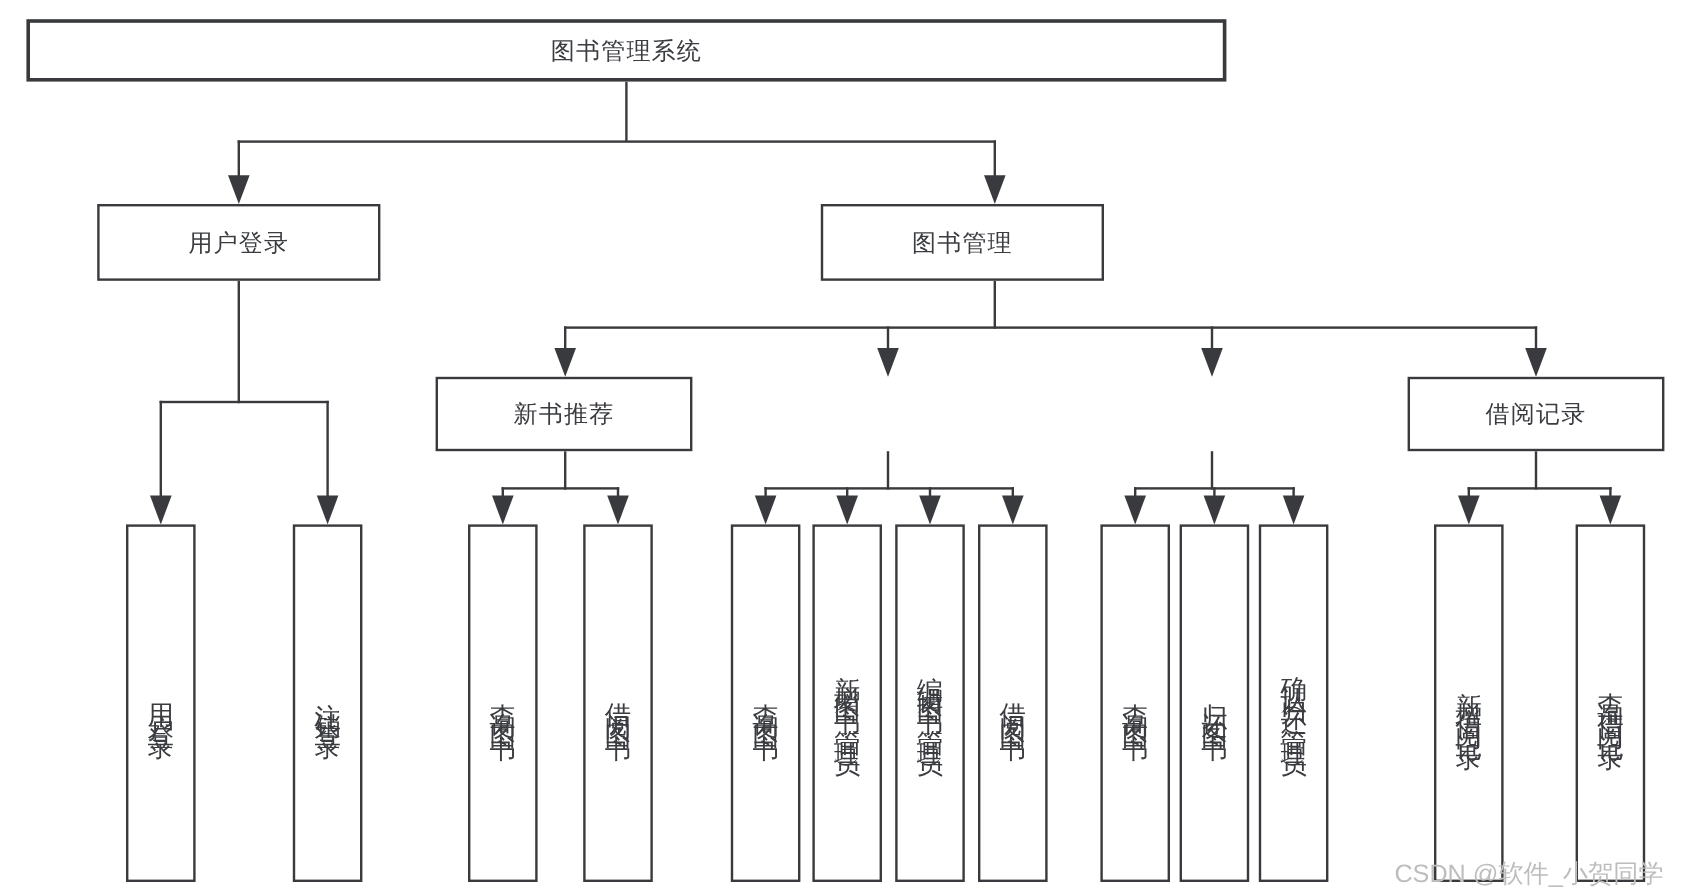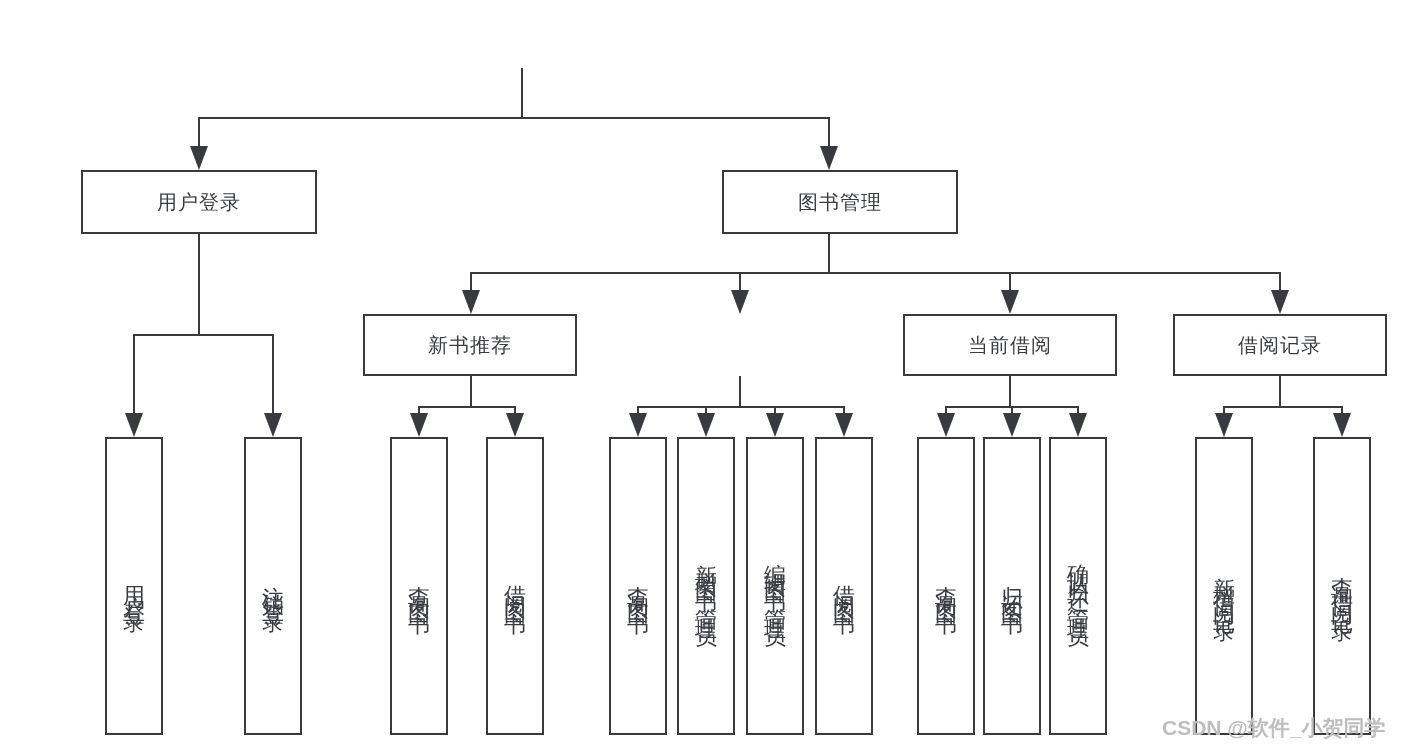--- a/index.html
+++ b/index.html
@@ -25,21 +25,21 @@
   .vline { position: absolute; width: 2px; background: #383a3d; }
   .hline { position: absolute; height: 2px; background: #383a3d; }
   .arrow {
     position: absolute; width: 0; height: 0;
     border-left: 9px solid transparent;
     border-right: 9px solid transparent;
     border-top: 24px solid #383a3d;
   }
   .watermark {
     position: absolute; left: 1162px; top: 714px;
-    font-size: 21px; color: #bdbdbd; z-index: 5; white-space: nowrap; font-weight: bold;
+    font-size: 21px; color: #bdbdbd; z-index: 5; white-space: nowrap;
   }
 </style>
 </head>
 <body>
 
 <div class="stage">
 
   <div class="vline" style="left:521px;top:68px;height:50px"></div>
   <div class="hline" style="left:198px;top:117px;width:632px"></div>
   <div class="vline" style="left:198px;top:117px;height:31px"></div>
@@ -92,29 +92,29 @@
   <div class="vline" style="left:1077px;top:406px;height:10px"></div>
   <div class="arrow" style="left:1069px;top:413px"></div>
 
   <div class="vline" style="left:1279px;top:376px;height:32px"></div>
   <div class="hline" style="left:1223px;top:406px;width:120px"></div>
   <div class="vline" style="left:1223px;top:406px;height:10px"></div>
   <div class="arrow" style="left:1215px;top:413px"></div>
   <div class="vline" style="left:1341px;top:406px;height:10px"></div>
   <div class="arrow" style="left:1333px;top:413px"></div>
 
+  <div class="box hbox root" style="left:22px;top:16px;width:1000px;height:52px">图书管理系统</div>
 
   <div class="box hbox" style="left:81px;top:170px;width:236px;height:64px">用户登录</div>
 
-  <div class="box hbox" style="left:722px;top:170px;width:236px;height:64px">图书管理</div>
+  <div class="box hbox" style="left:684px;top:170px;width:236px;height:64px">图书管理</div>
 
   <div class="box hbox" style="left:363px;top:314px;width:214px;height:62px">新书推荐</div>
 
 
-  <div class="box hbox" style="left:903px;top:314px;width:214px;height:62px">当前借阅</div>
 
   <div class="box hbox" style="left:1173px;top:314px;width:214px;height:62px">借阅记录</div>
 
   <div class="box leaf" style="left:105px;top:437px;width:58px;height:298px">用户登录</div>
 
   <div class="box leaf" style="left:244px;top:437px;width:58px;height:298px">注销登录</div>
 
   <div class="box leaf" style="left:390px;top:437px;width:58px;height:298px">查询图书</div>
 
   <div class="box leaf" style="left:486px;top:437px;width:58px;height:298px">借阅图书</div>

